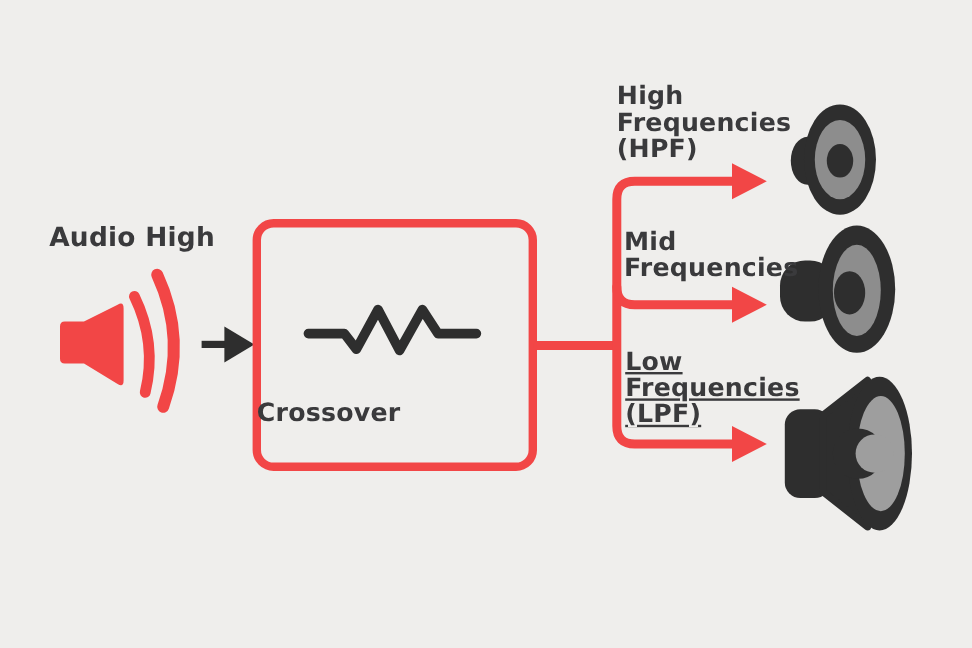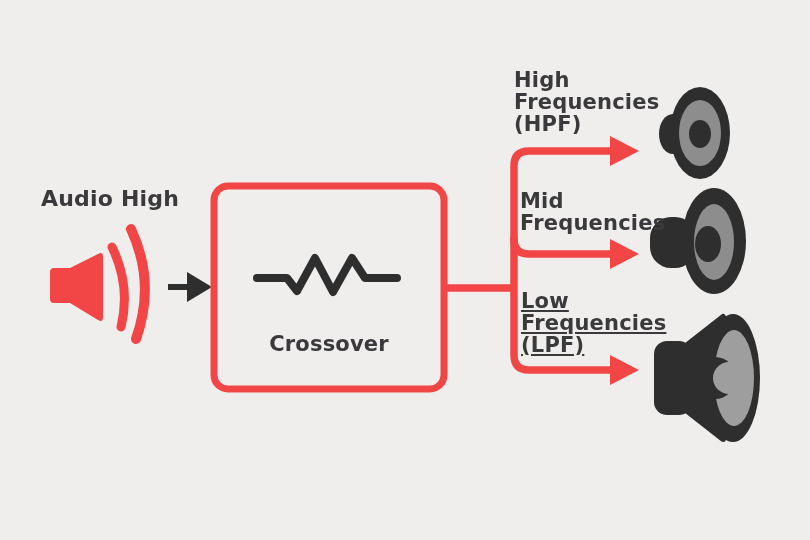--- a/index.html
+++ b/index.html
@@ -17,21 +17,21 @@
   .s-red{stroke:var(--red);fill:none;}
   .f-dark{fill:var(--dark);}
   .s-dark{stroke:var(--dark);fill:none;}
   .f-gray{fill:var(--cone-gray);}
   .f-lgray{fill:var(--cone-gray-light);}
   .label{
     position:absolute;color:var(--text);font-weight:700;
     letter-spacing:0.2px;white-space:nowrap;
   }
   .label-audio-input{left:41px;top:186px;font-size:22px;}
-  .label-crossover{left:214px;top:332px;width:230px;text-align:center;font-size:21px;}
+  .label-crossover{left:214px;top:332px;width:230px;text-align:left;font-size:21px;}
   .out-label{font-size:21px;line-height:21.8px;}
   .out-label-high{left:514px;top:70px;}
   .out-label-mid{left:520px;top:171px;margin-top:20px;}
   .out-label-low{left:521px;top:291px;text-decoration:underline;}
 </style>
 </head>
 <body>
 
 <div class="stage">
 

